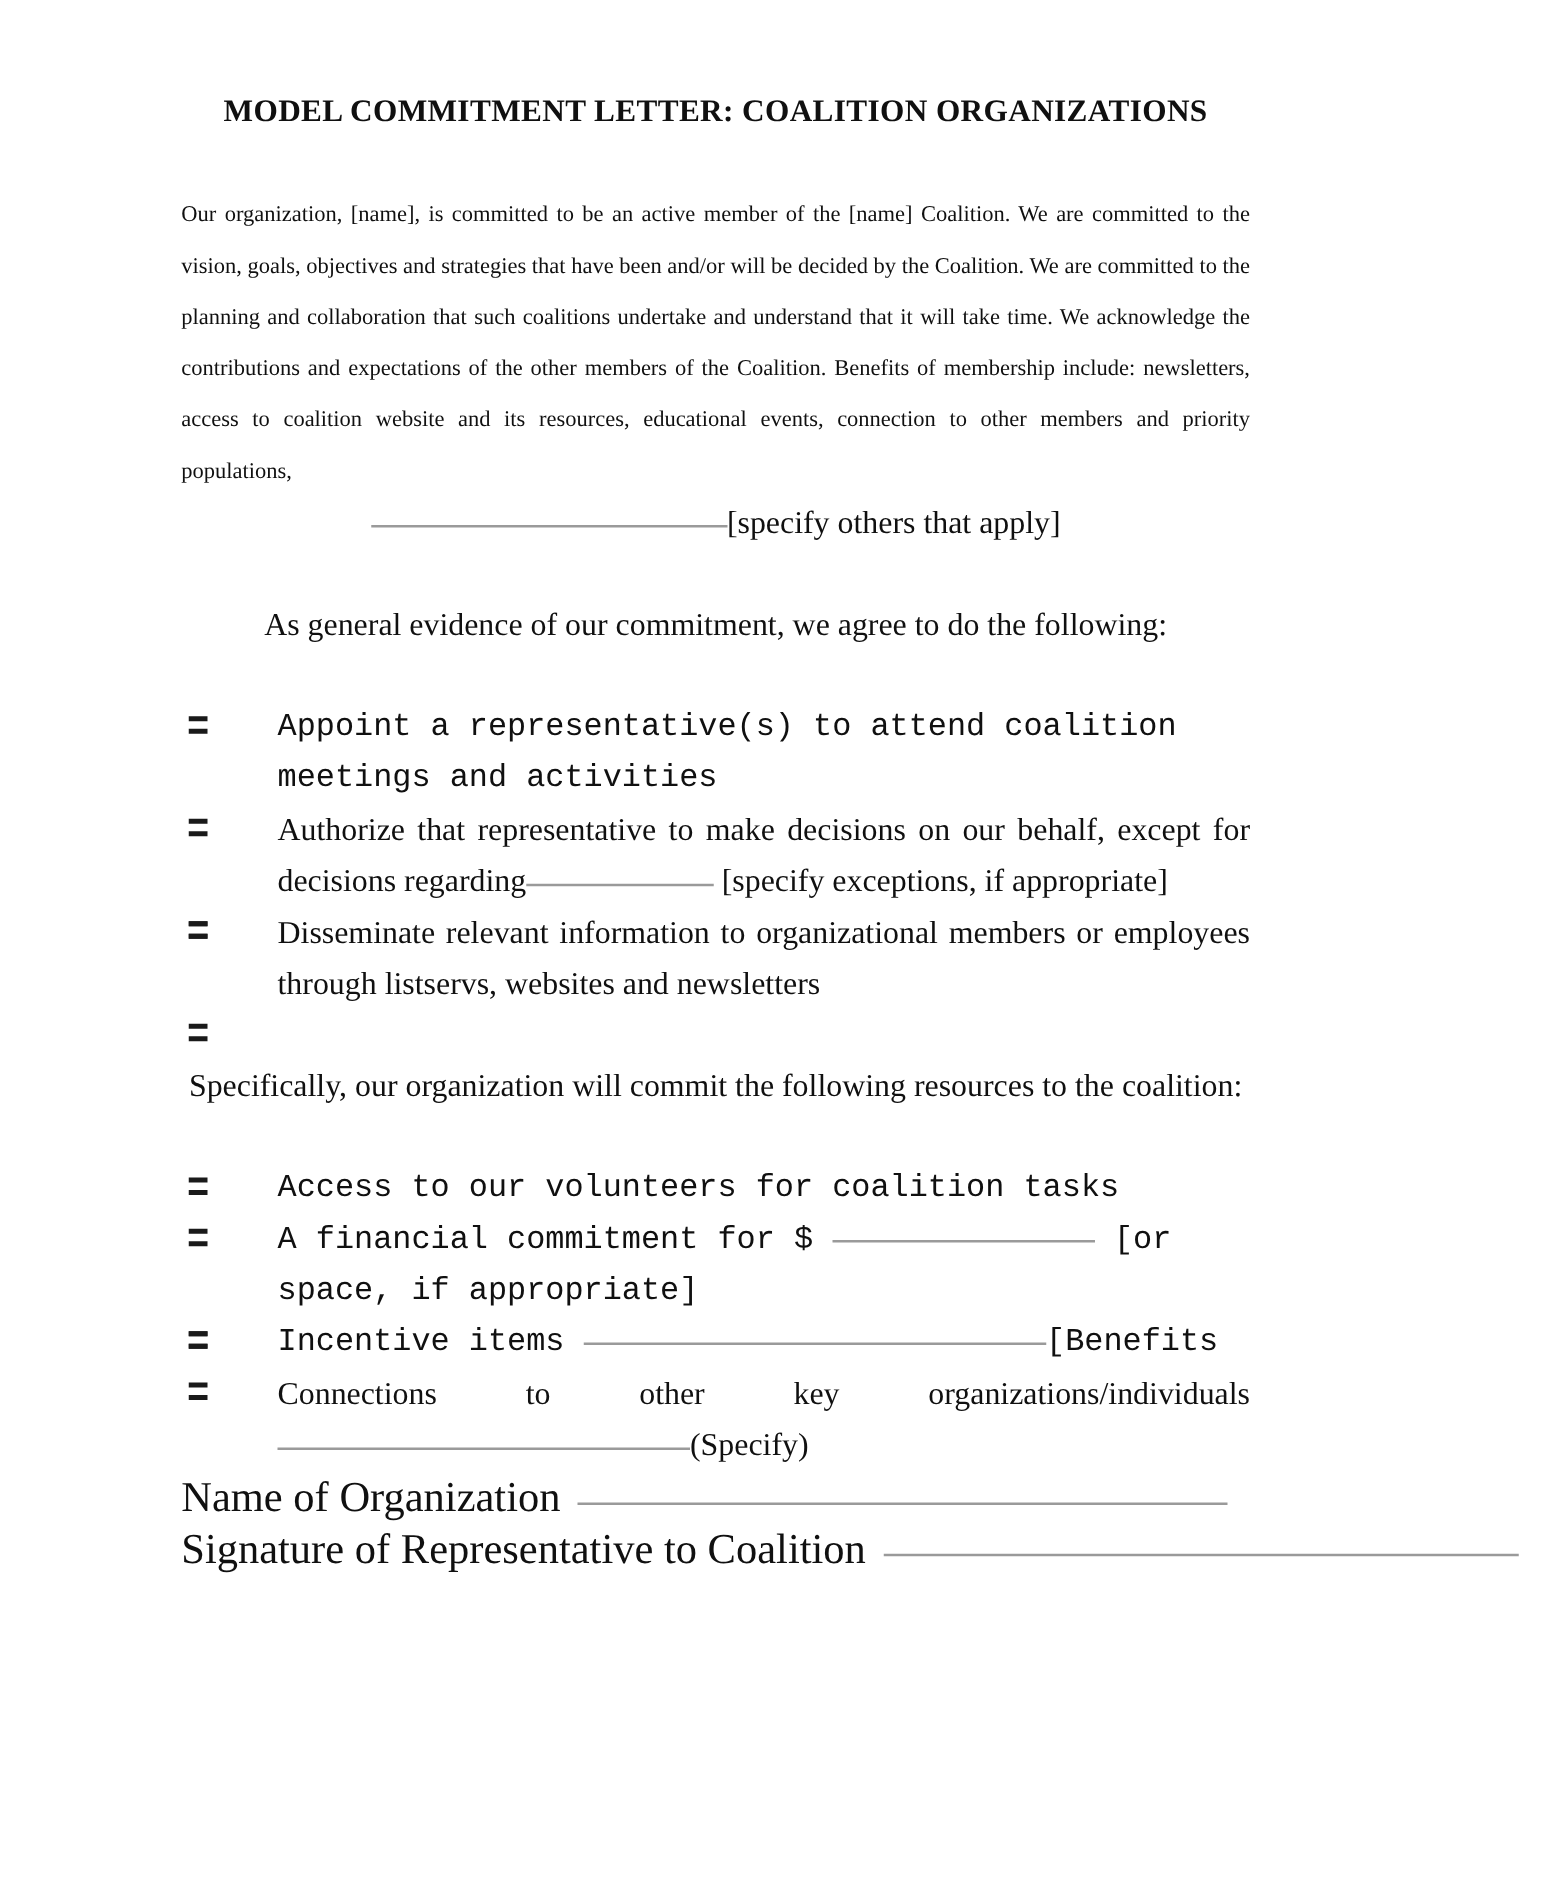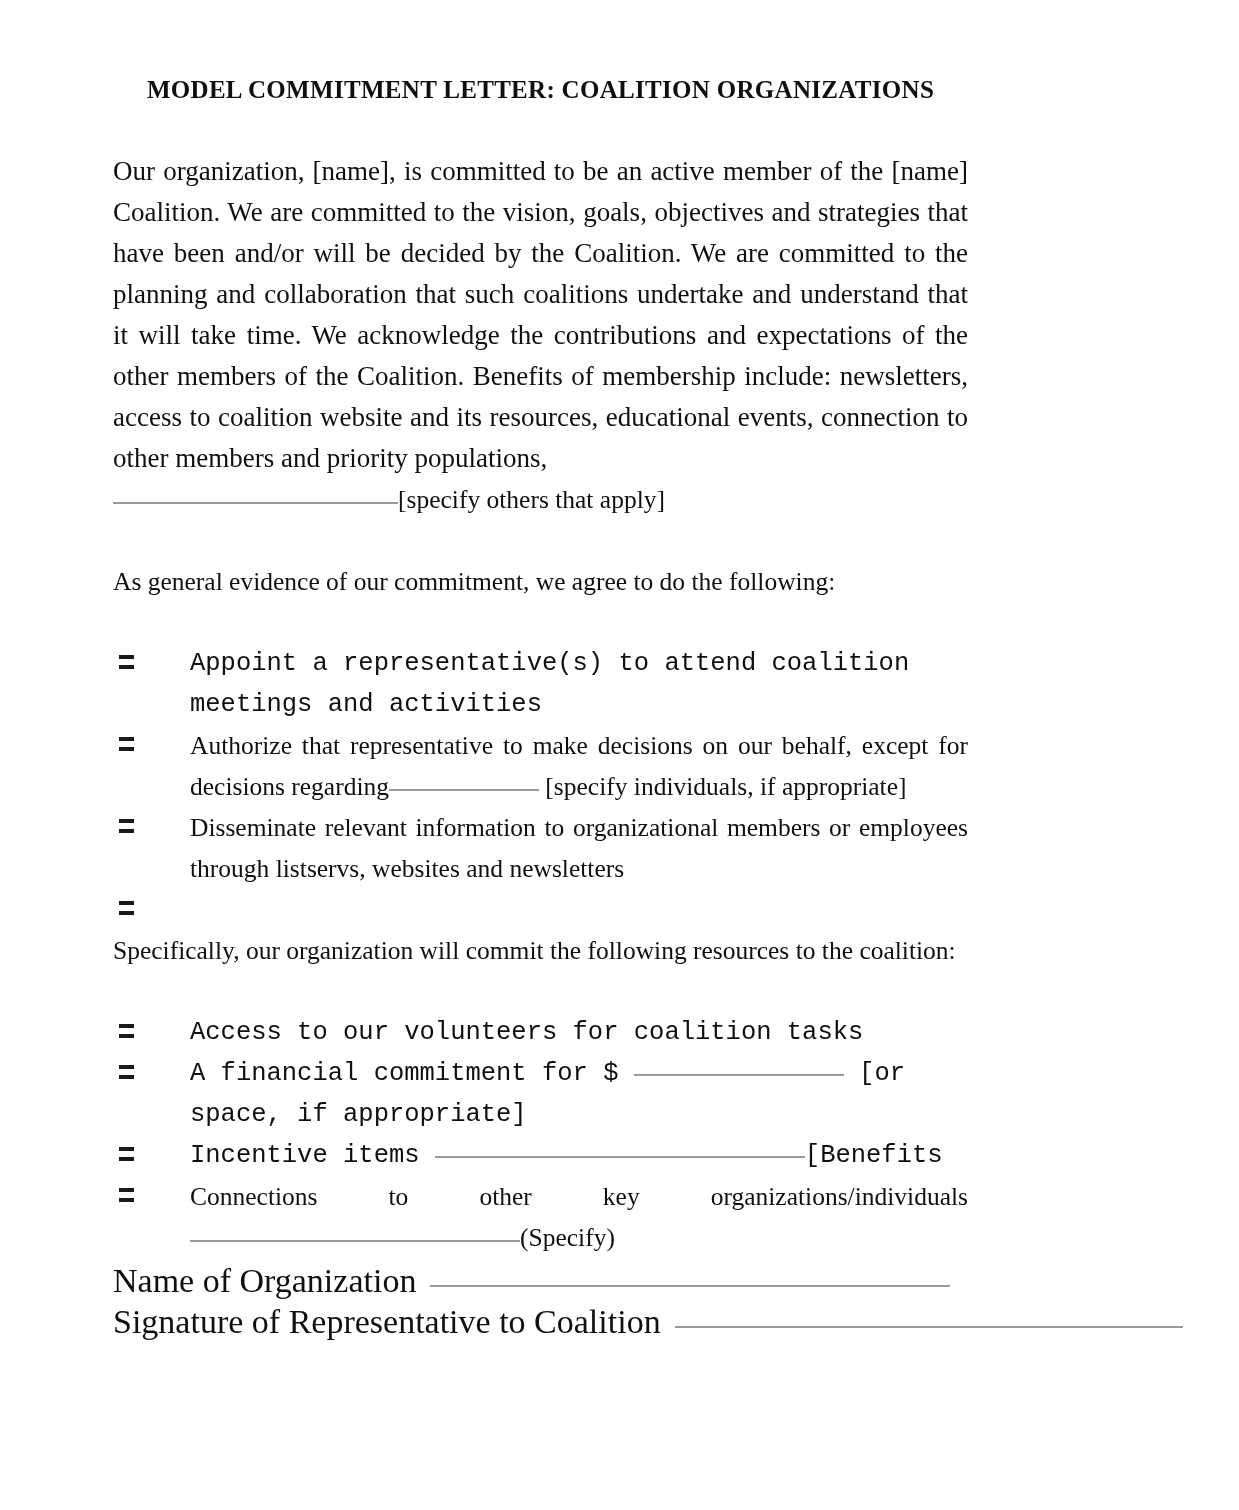--- a/index.html
+++ b/index.html
@@ -15,46 +15,47 @@
     overflow: hidden;
   }
 
   .page {
     position: relative;
     width: 1081px;
     height: 1510px;
     background: #ffffff;
     box-sizing: border-box;
     padding: 0 113px 0 113px;
+    margin-left: 32px;
   }
 
   .doc-title {
     text-align: center;
     font-weight: bold;
     font-size: 25px;
     letter-spacing: 0.3px;
     padding-top: 76px;
     line-height: 1.1;
     white-space: nowrap;
   }
 
   .para {
-    font-size: 27px;
+    font-size: 18px;
     line-height: 41px;
     text-align: justify;
     text-justify: inter-word;
     margin: 0;
   }
 
   .para.first { margin-top: 47px; }
 
   .lead-in {
     font-size: 25.5px;
     line-height: 41px;
-    text-align: left;
+    text-align: center;
     margin: 0;
   }
 
   .spacer-lg { height: 41px; }
 
   
   .rule {
     display: inline-block;
     border-bottom: 2px solid #9a9a9a;
     vertical-align: 4px;
@@ -148,21 +149,21 @@
         </span>
       <span>Appoint a representative(s) to attend coalition meetings and activities</span>
     </li>
 
     <li class="blist-item">
       <span class="bullet-glyph">
           <i class="b1"></i>
           <i class="b2"></i>
         </span>
       <span>Authorize that representative to make decisions on our behalf, except for decisions regarding</span><span class="rule rule-w150"></span>
-      <span>[specify individuals, if appropriate]</span>
+      <span>[specify exceptions, if appropriate]</span>
     </li>
 
     <li class="blist-item">
       <span class="bullet-glyph">
           <i class="b1"></i>
           <i class="b2"></i>
         </span>
     </li>
 
     <li class="blist-item">

